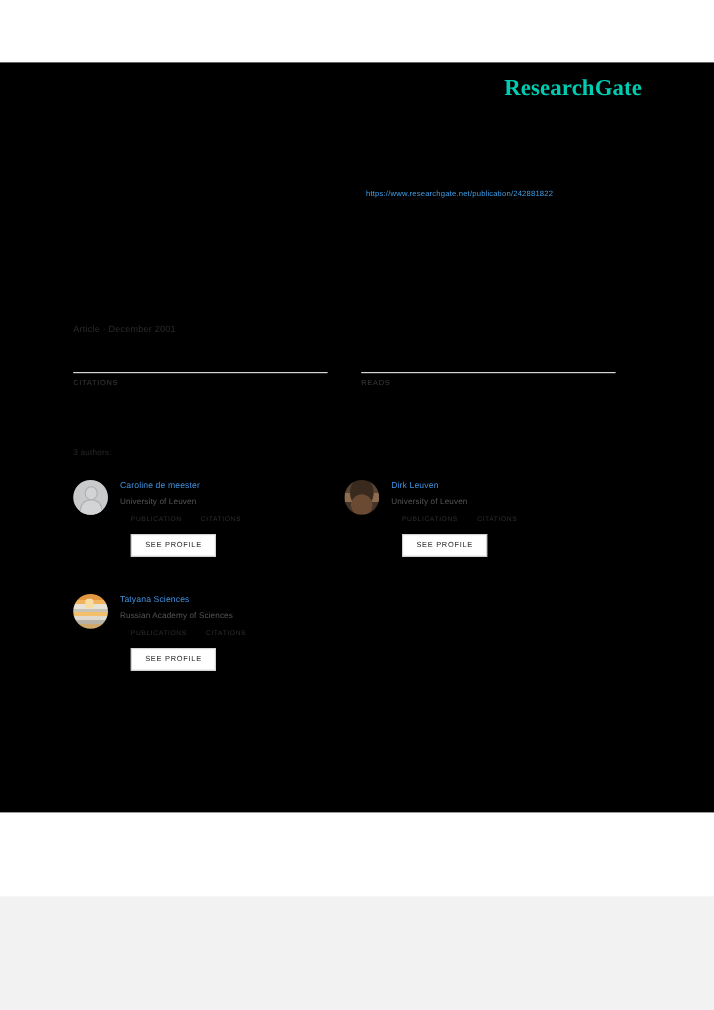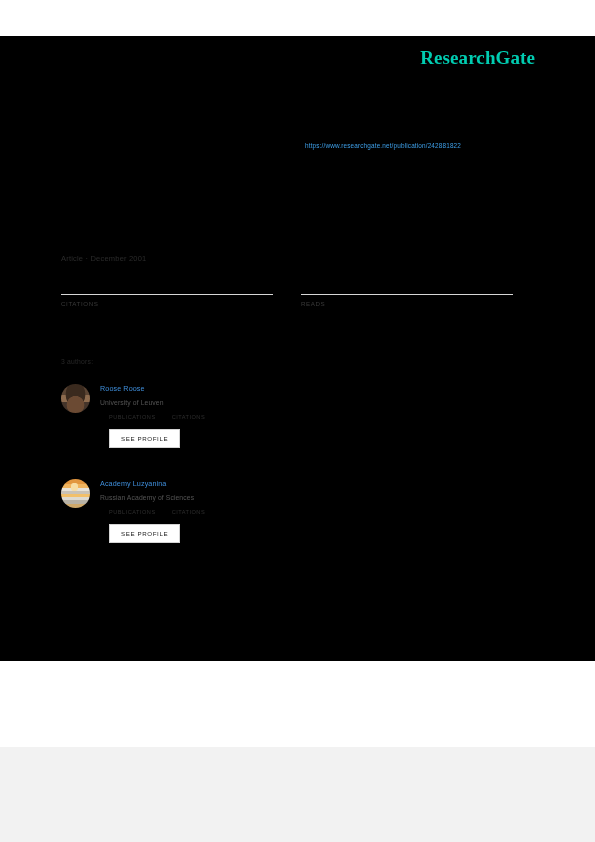--- a/index.html
+++ b/index.html
@@ -25,21 +25,21 @@
   }
   .top-white {
     position: absolute;
     top: 0; left: 0;
     width: 595px;
     height: 36px;
     background: #ffffff;
   }
   .masthead {
     position: absolute;
-    top: 36px; left: 0;
+    top: 52px; left: 0;
     width: 595px;
     height: 625px;
     background: #000000;
     overflow: hidden;
   }
   .footer {
     position: absolute;
     top: 747px; left: 0;
     width: 595px;
     height: 95px;
@@ -279,63 +279,81 @@
         <div class="stat-label">READS</div>
       </div>
     </div>
 
     <div class="authors-heading">3 authors:</div>
 
     <div class="authors-grid">
 
       <div class="author-row">
 
-
         <div class="author">
-          <div class="avatar avatar-photo-dirk"></div>
+          <div class="avatar avatar-generic"></div>
           <div class="author-body">
-            <div class="author-name">Roose Roose</div>
+            <div class="author-name">Caroline de meester</div>
             <div class="author-affil">University of Leuven</div>
             <div class="author-stats">
               <div class="author-stat">
                 <div class="author-stat-value"></div>
-                <div class="author-stat-label">PUBLICATIONS</div>
+                <div class="author-stat-label">PUBLICATION</div>
               </div>
               <div class="author-stat">
                 <div class="author-stat-value"></div>
                 <div class="author-stat-label">CITATIONS</div>
               </div>
             </div>
             <div class="see-profile">SEE PROFILE</div>
           </div>
         </div>
 
-      </div>
-
-      <div class="author-row">
-
         <div class="author">
-          <div class="avatar avatar-photo-tatyana"></div>
+          <div class="avatar avatar-photo-dirk"></div>
           <div class="author-body">
-            <div class="author-name">Academy Luzyanina</div>
-            <div class="author-affil">Russian Academy of Sciences</div>
+            <div class="author-name">Dirk Leuven</div>
+            <div class="author-affil">University of Leuven</div>
             <div class="author-stats">
               <div class="author-stat">
                 <div class="author-stat-value"></div>
                 <div class="author-stat-label">PUBLICATIONS</div>
               </div>
               <div class="author-stat">
                 <div class="author-stat-value"></div>
                 <div class="author-stat-label">CITATIONS</div>
               </div>
             </div>
             <div class="see-profile">SEE PROFILE</div>
           </div>
         </div>
 
+      </div>
+
+      <div class="author-row">
+
+        <div class="author">
+          <div class="avatar avatar-photo-tatyana"></div>
+          <div class="author-body">
+            <div class="author-name">Tatyana Sciences</div>
+            <div class="author-affil">Russian Academy of Sciences</div>
+            <div class="author-stats">
+              <div class="author-stat">
+                <div class="author-stat-value"></div>
+                <div class="author-stat-label">PUBLICATIONS</div>
+              </div>
+              <div class="author-stat">
+                <div class="author-stat-value"></div>
+                <div class="author-stat-label">CITATIONS</div>
+              </div>
+            </div>
+            <div class="see-profile">SEE PROFILE</div>
+          </div>
+        </div>
+
         <div class="author"></div>
 
       </div>
 
     </div>
 
   </div>
 
   <div class="footer">
     

